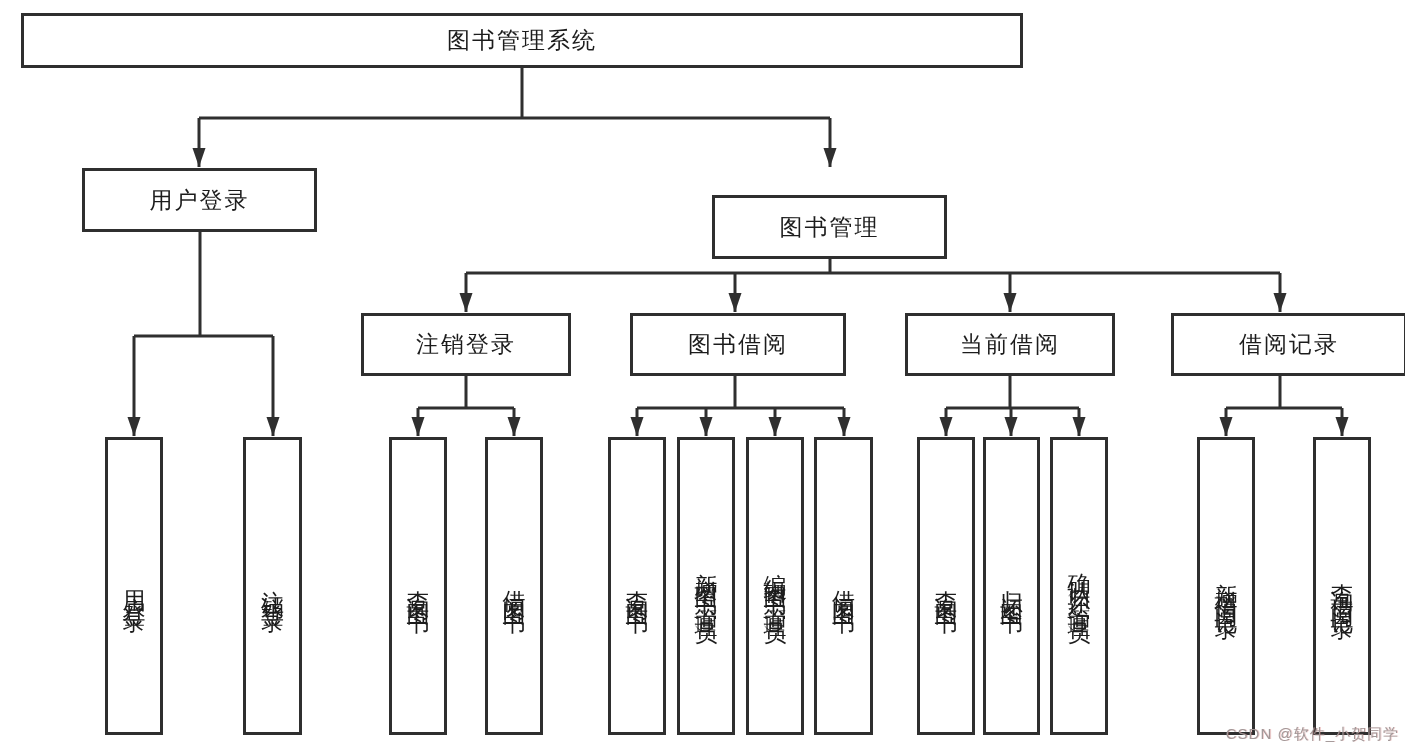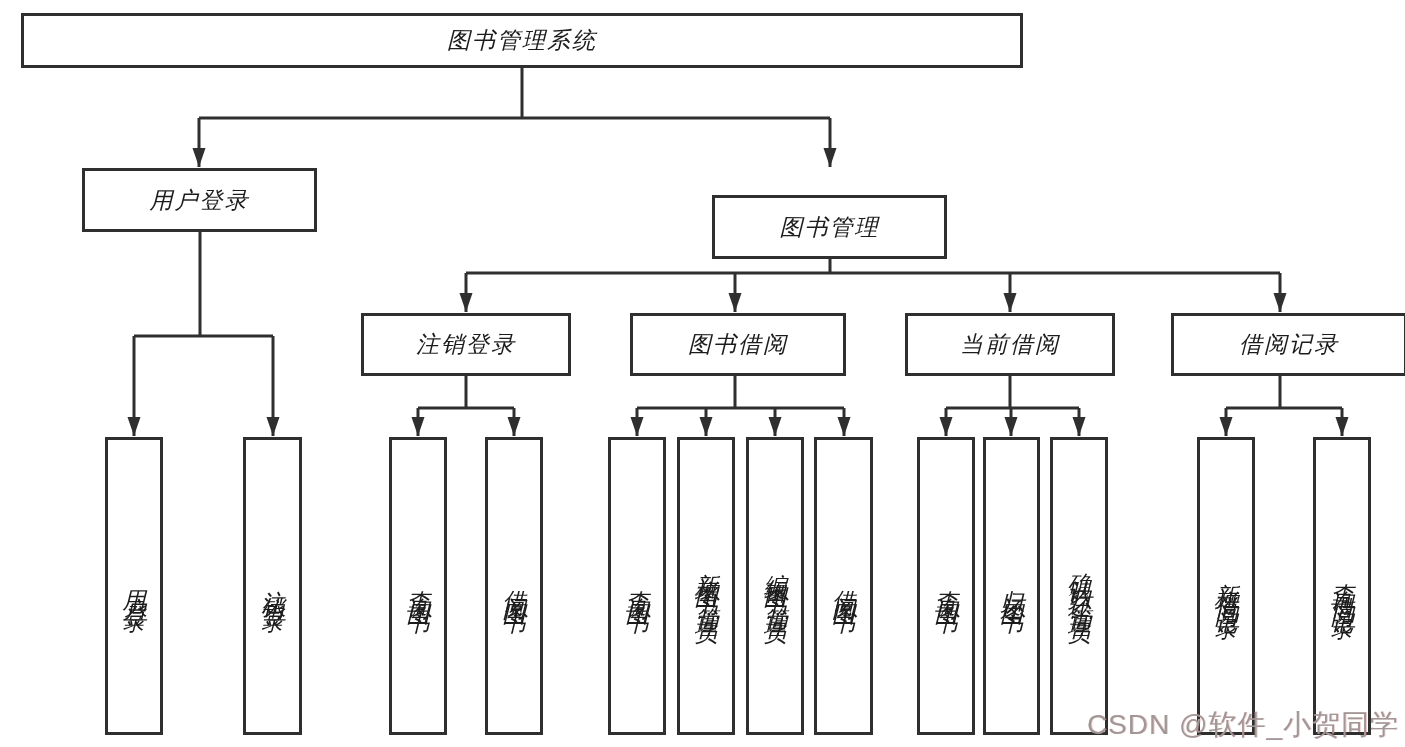--- a/index.html
+++ b/index.html
@@ -22,41 +22,40 @@
   svg.wires path.arrow{marker-end:url(#arrowhead);}
   #arrowhead path{fill:var(--line);stroke:none;}
 
   .node{
     position:absolute;
     box-sizing:border-box;
     border:3px solid var(--line);
     background:var(--bg);
     display:flex;align-items:center;justify-content:center;
     text-align:right;
-    font-style:italic;
   }
   .node .lbl{
     font-size:23px;
     letter-spacing:2px;
     font-weight:500;
     white-space:nowrap;
     color:var(--text);
   }
   .leaf{top:437px;height:298px;}
   .leaf .lbl{
     writing-mode:vertical-rl;
     text-orientation:mixed;
     letter-spacing:7px;
     white-space:normal;
     line-height:1;
   }
   .watermark{
     position:absolute;
     right:6px;bottom:3px;
-    font-size:28px;
+    font-size:15px;
     letter-spacing:1px;
     color:var(--wm);
     text-shadow:1px 0 0 rgba(214,120,120,0.35);
     white-space:nowrap;
   }
 </style>
 </head>
 <body>
 
 <div class="stage">

